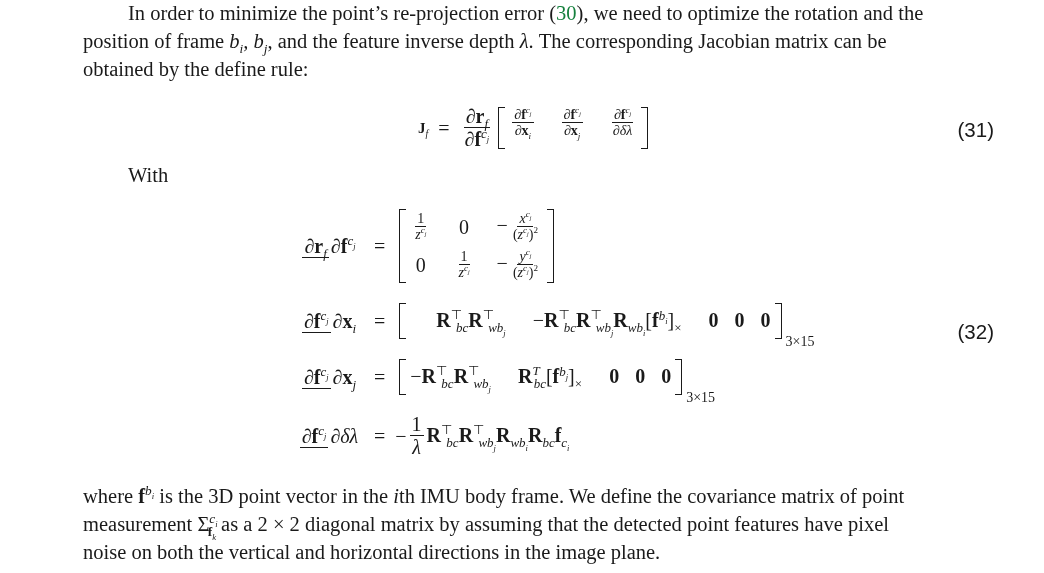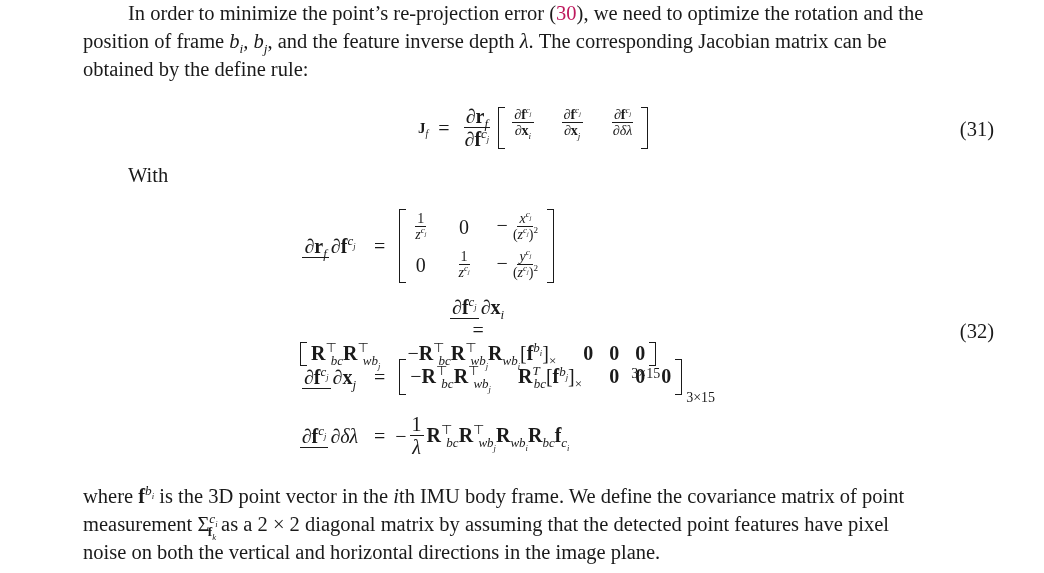--- a/index.html
+++ b/index.html
@@ -3,25 +3,25 @@
 <meta charset="utf-8">
 <style>
   html, body { margin:0; padding:0; background:#ffffff; }
   body {
     width:1044px; height:573px; position:relative; overflow:hidden;
     font-family:"DejaVu Serif","Liberation Serif",serif;
     color:#1a1a1a;
   }
   .txt { font-family:"Liberation Serif","DejaVu Serif",serif; font-size:20.5px; }
   .line { position:absolute; left:83px; white-space:nowrap; }
-  .ref { color:#be185d;text-align:right; }
+  .ref { color:#15803d;text-align:right; }
   .m { font-style:italic; }
   .b { font-weight:bold; font-style:normal; }
   sub, sup { font-size:65%; line-height:0; }
-  .eqnum { position:absolute; right:50px; font-family:Liberation Serif, serif; font-size:20.5px; }
+  .eqnum { position:absolute; right:50px; font-family:Liberation Sans, sans-serif; font-size:20.5px; }
   .eq { position:absolute; font-family:"Liberation Serif",serif; font-size:20px; white-space:nowrap; display:flex; align-items:center; }
   .frac { display:inline-flex; flex-direction:column; align-items:center; vertical-align:middle; margin:0 3px; }
   .frac > .num { border-bottom:1.3px solid #1a1a1a; padding:0 2px; line-height:1.1; }
   .frac > .den { line-height:1.15; padding:0 2px; }
   .sm { font-size:14px; }
   .br-l, .br-r { display:inline-block; border:1.6px solid #1a1a1a; width:6px; align-self:stretch; }
   .br-l { border-right:none; margin-right:4px; }
   .br-r { border-left:none; margin-left:4px; }
   .mat { display:inline-flex; align-items:stretch; margin:0 4px; }
   .grid { display:grid; align-items:center; justify-items:center; column-gap:22px; row-gap:2px; }
@@ -93,26 +93,26 @@
         </span>
       <span>−<span class="frac sm">
             <span class="num m">y<sup>c<sub>j</sub></sup></span>
             <span class="den">(<span class="m">z<sup>c<sub>j</sub></sup></span>)<sup>2</sup></span>
           </span></span>
     </span>
     <span class="br-r"></span>
   </span>
 </div>
 
-<div class="eq" style="left:296px; top:296px; height:50px;flex-direction:column;">
+<div class="eq" style="left:296px; top:296px; height:50px;">
   <span class="frac lbl"><span class="num">∂<b>f</b><sup class="m">c<sub>j</sub></sup></span><span class="den">∂<b>x</b><sub class="m">i</sub></span></span>
   <span class="eqs">=</span>
   <span class="mat" style="height:36px;">
     <span class="br-l"></span>
-    <span style="align-self:center;"><b>R</b><sup>⊤</sup><sub class="m" style="margin-left:-6px">bc</sub><b>R</b><sup>⊤</sup><sub class="m" style="margin-left:-6px">wb<sub>j</sub></sub>
+    <span style="align-self:center;margin-left:26px;"><b>R</b><sup>⊤</sup><sub class="m" style="margin-left:-6px">bc</sub><b>R</b><sup>⊤</sup><sub class="m" style="margin-left:-6px">wb<sub>j</sub></sub>
       <span class="gap"></span>−<b>R</b><sup>⊤</sup><sub class="m" style="margin-left:-6px">bc</sub><b>R</b><sup>⊤</sup><sub class="m" style="margin-left:-6px">wb<sub>j</sub></sub><b>R</b><sub class="m">wb<sub>i</sub></sub>[<b>f</b><sup class="m">b<sub>i</sub></sup>]<sub>×</sub>
       <span class="gap"></span><b>0</b><span class="gap" style="width:16px"></span><b>0</b><span class="gap" style="width:16px"></span><b>0</b></span>
     <span class="br-r"></span>
   </span>
   <span class="dim">3×15</span>
 </div>
 <div class="eqnum" style="top:320px;margin-left:24px;">(32)</div>
 
 <div class="eq" style="left:296px; top:352px; height:50px;">
   <span class="frac lbl"><span class="num">∂<b>f</b><sup class="m">c<sub>j</sub></sup></span><span class="den">∂<b>x</b><sub class="m">j</sub></span></span>

